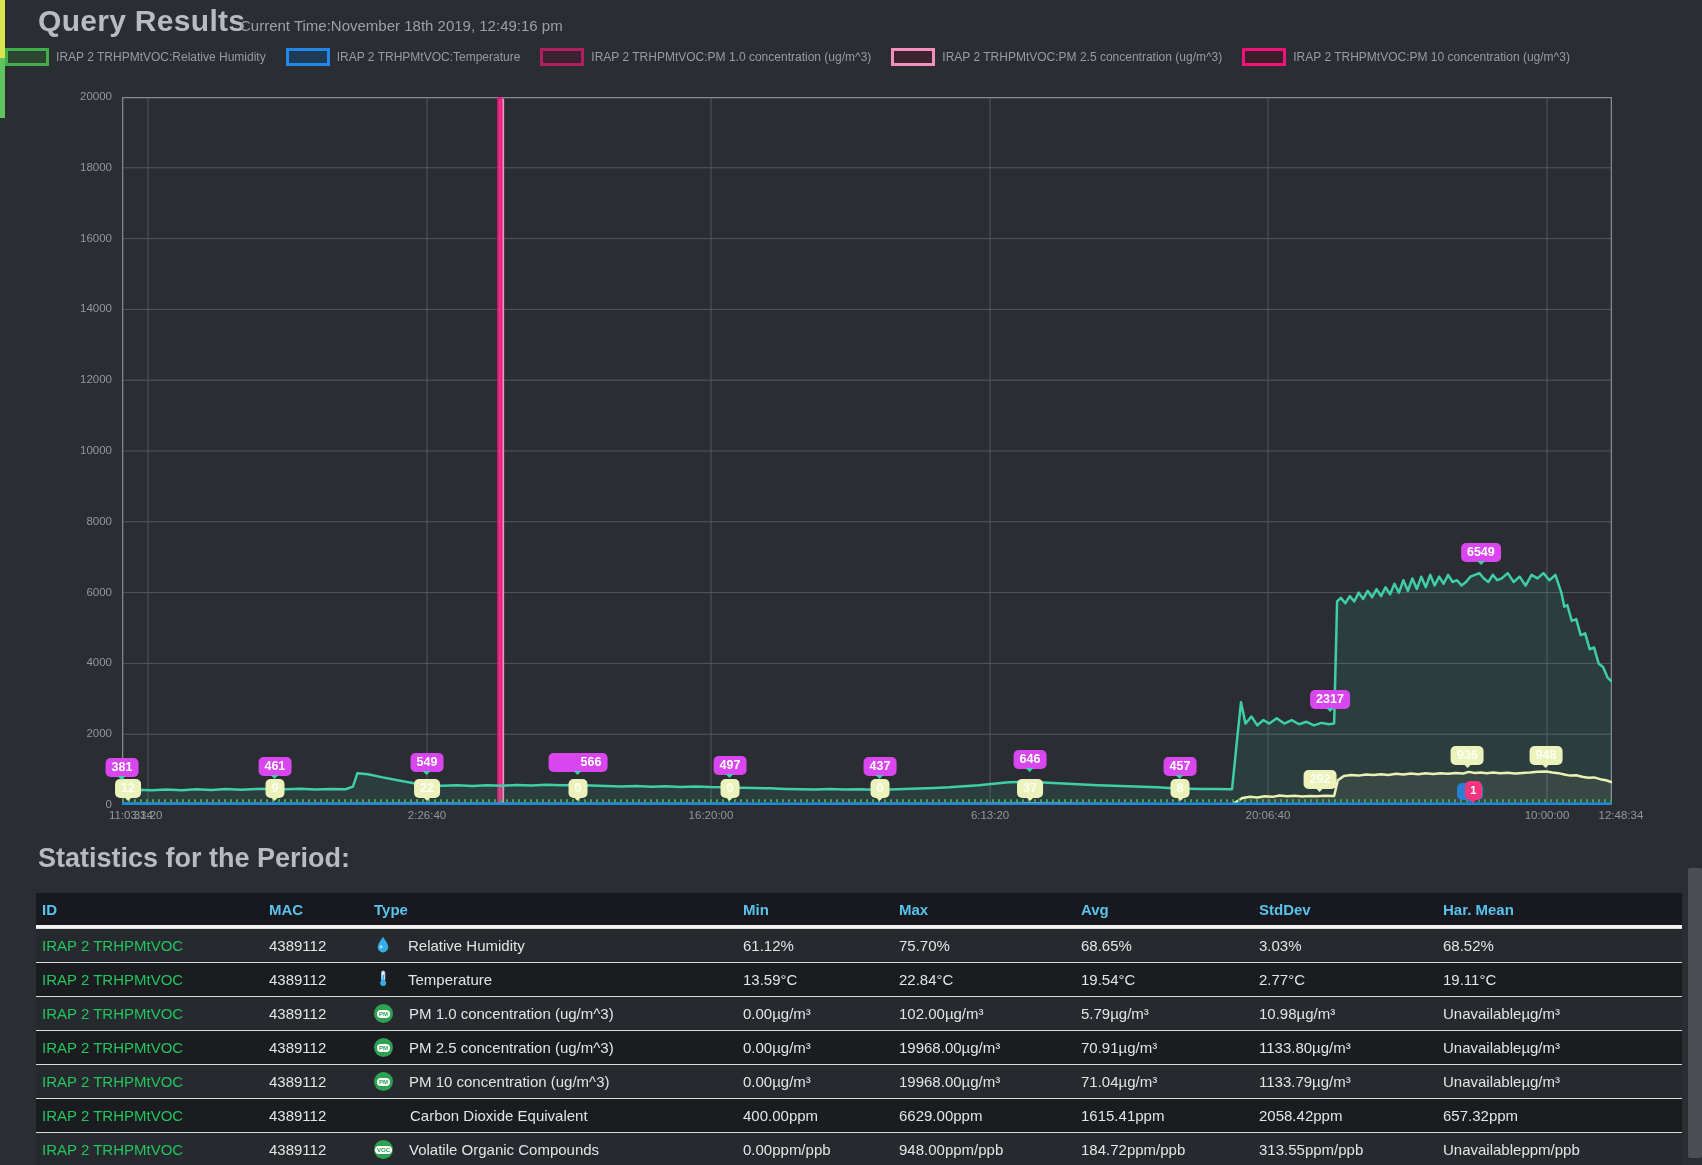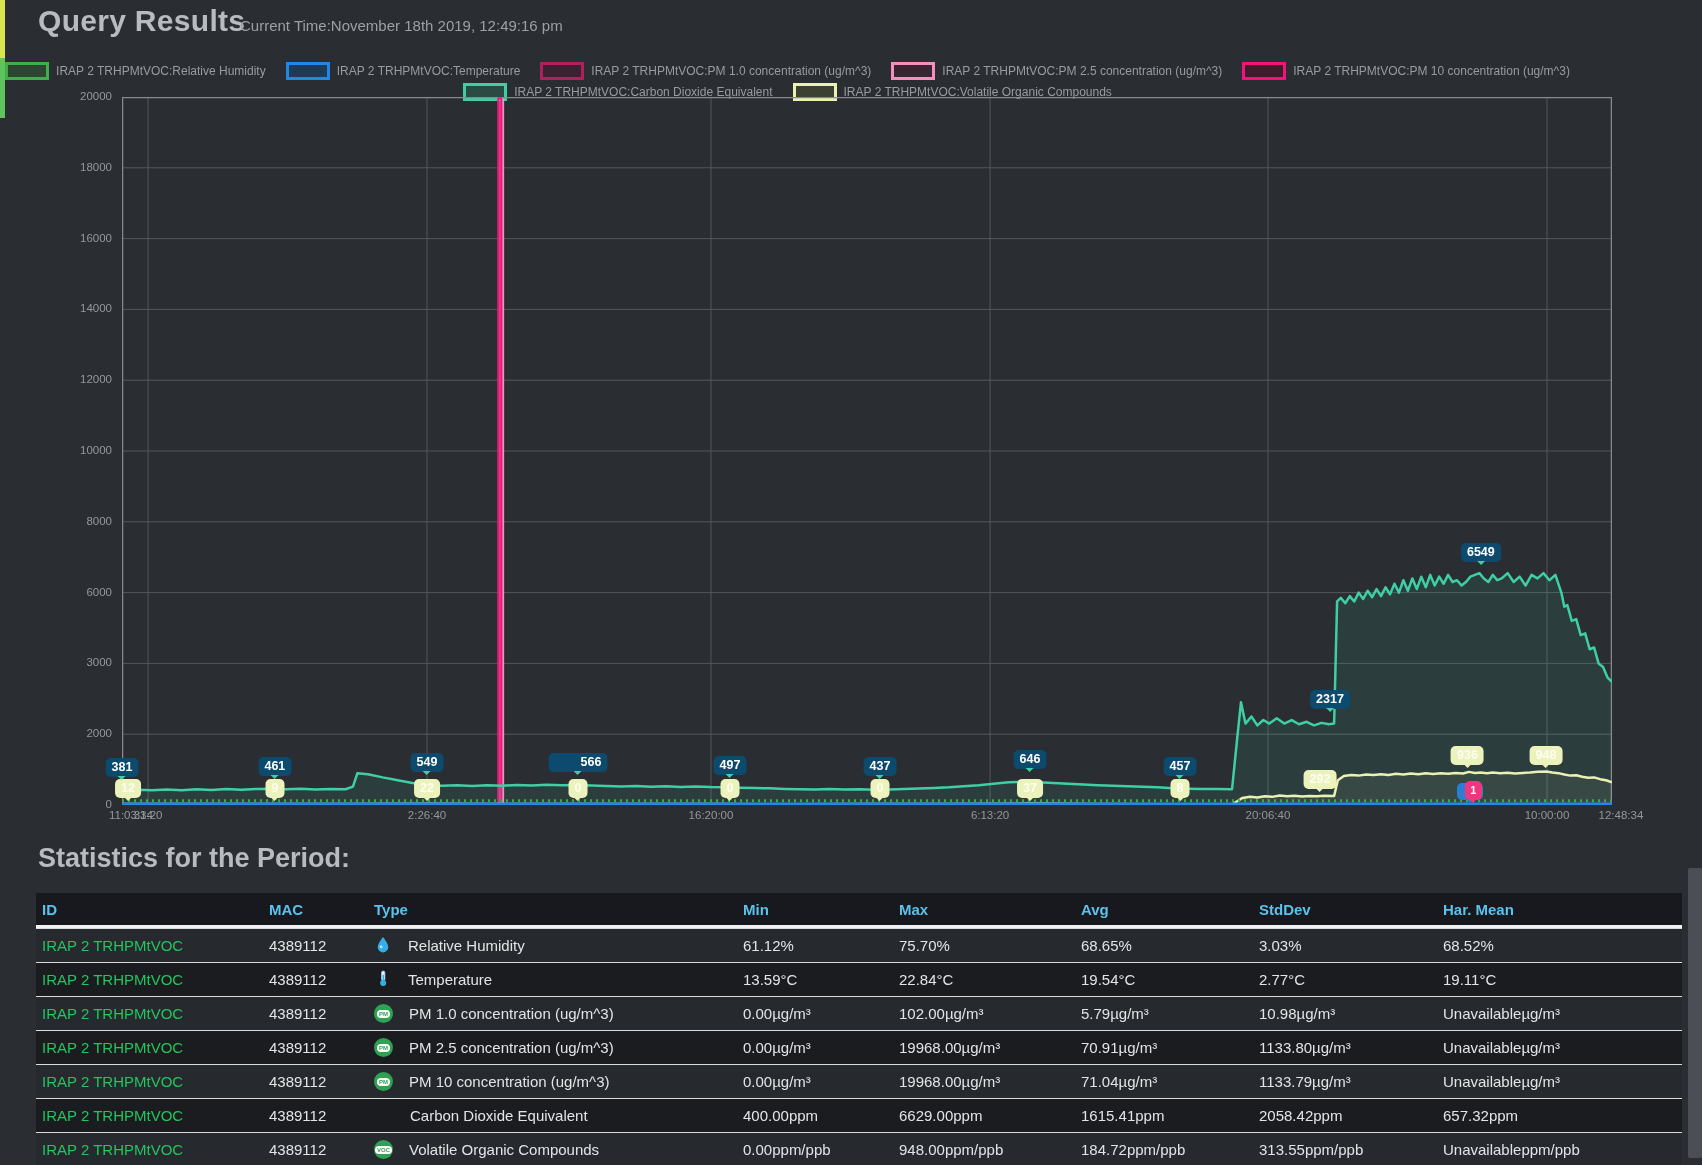--- a/index.html
+++ b/index.html
@@ -8,31 +8,31 @@
   .accent{position:absolute;left:0;width:5px;}
   .accent.top{top:0;height:58px;background:#d9e44f;}
   .accent.bottom{top:58px;height:60px;background:#5fc35e;}
   
   .page-title{position:absolute;left:38px;top:4px;margin:0;font-size:30px;font-weight:600;color:#b8bbc0;letter-spacing:.3px;}
   .current-time{position:absolute;left:240px;top:17px;font-size:15px;color:#9ca0a5;}
   
   .legend-row{position:absolute;left:0;width:1575px;display:flex;justify-content:center;gap:20px;}
   .legend-row.r1{top:48px;}
   .legend-row.r2{top:69px;}
-  .legend-item{display:flex;align-items:center;gap:7px;cursor:pointer;margin-top:14px;}
+  .legend-item{display:flex;align-items:center;gap:7px;cursor:pointer;}
   .legend-swatch{width:38px;height:12px;border-style:solid;border-width:3px;box-sizing:content-box;}
   .legend-label{font-size:12px;color:#989ba0;white-space:nowrap;}
   
   #chart{position:absolute;left:0;top:0;width:1702px;height:840px;}
   #plot-svg{position:absolute;left:122px;top:97px;}
   .ylab{position:absolute;left:0;width:112px;text-align:right;font-size:11.5px;color:#94979b;}
   .xlab{position:absolute;transform:translateX(-50%);font-size:11.5px;color:#94979b;top:809px;white-space:nowrap;}
   .badge{position:absolute;transform:translateX(-50%);border-radius:5px;padding:2px 6px;font-size:12.5px;font-weight:bold;line-height:15px;white-space:nowrap;}
   .badge::after{content:"";position:absolute;left:50%;bottom:-7px;transform:translateX(-50%);border:4px solid transparent;}
-  .badge.co2{background:#0c4a6e;color:#fff;z-index:5;}
+  .badge.co2{background:#d946ef;color:#fff;z-index:5;}
   .badge.co2::after{border-top-color:#3fcfa6;}
   .badge.voc{background:#ecf2bb;color:#fdfef2;z-index:4;}
   .badge.voc::after{border-top-color:#ecf2bb;}
   .badge.pm10{background:#f3347f;color:#fff;z-index:7;font-size:11px;padding:2px 5px;}
   .badge.pm10::after{border-top-color:#f3347f;}
   .badge.temp{background:#2a7fd4;color:#fff;z-index:6;min-width:14px;min-height:13px;}
   .badge.temp::after{border-top-color:#2a7fd4;}
   
   .stats-heading{position:absolute;left:38px;top:843px;margin:0;font-size:27px;font-weight:600;color:#b8bbc0;}
   #stats-table{position:absolute;left:36px;top:893px;width:1646px;}
@@ -75,30 +75,20 @@
         <span class="legend-swatch" style="border-color: rgb(176, 32, 95); background: rgb(60, 33, 51);"></span>
         <span class="legend-label">IRAP 2 TRHPMtVOC:PM 1.0 concentration (ug/m^3)</span>
       </div>
       <div class="legend-item">
         <span class="legend-swatch" style="border-color: rgb(245, 144, 190); background: rgb(58, 36, 48);"></span>
         <span class="legend-label">IRAP 2 TRHPMtVOC:PM 2.5 concentration (ug/m^3)</span>
       </div>
       <div class="legend-item">
         <span class="legend-swatch" style="border-color: rgb(243, 19, 123); background: rgb(58, 31, 43);"></span>
         <span class="legend-label">IRAP 2 TRHPMtVOC:PM 10 concentration (ug/m^3)</span>
-      </div>
-    </div>
-  <div class="legend-row r2" id="legend-row2">
-      <div class="legend-item">
-        <span class="legend-swatch" style="border-color: rgb(63, 207, 166); background: rgb(43, 74, 67);"></span>
-        <span class="legend-label">IRAP 2 TRHPMtVOC:Carbon Dioxide Equivalent</span>
-      </div>
-      <div class="legend-item">
-        <span class="legend-swatch" style="border-color: rgb(234, 241, 180); background: rgb(60, 64, 48);"></span>
-        <span class="legend-label">IRAP 2 TRHPMtVOC:Volatile Organic Compounds</span>
       </div>
     </div>
 
   <div id="chart">
       <svg width="1490" height="708" id="plot-svg">
         <line x1="0" y1="708" x2="1490" y2="708" stroke="#54575c" stroke-width="1"></line>
         <line x1="0" y1="637.2" x2="1490" y2="637.2" stroke="#54575c" stroke-width="1"></line>
         <line x1="0" y1="566.4" x2="1490" y2="566.4" stroke="#54575c" stroke-width="1"></line>
         <line x1="0" y1="495.6" x2="1490" y2="495.6" stroke="#54575c" stroke-width="1"></line>
         <line x1="0" y1="424.8" x2="1490" y2="424.8" stroke="#54575c" stroke-width="1"></line>
@@ -137,21 +127,21 @@
         <line x1="-6" y1="0" x2="0" y2="0" stroke="#87898d" stroke-width="1.5"></line>
         <line x1="26.075000000000003" y1="708" x2="26.075000000000003" y2="713" stroke="#87898d" stroke-width="1.5"></line>
         <line x1="305.003" y1="708" x2="305.003" y2="713" stroke="#87898d" stroke-width="1.5"></line>
         <line x1="588.997" y1="708" x2="588.997" y2="713" stroke="#87898d" stroke-width="1.5"></line>
         <line x1="868.074" y1="708" x2="868.074" y2="713" stroke="#87898d" stroke-width="1.5"></line>
         <line x1="1145.959" y1="708" x2="1145.959" y2="713" stroke="#87898d" stroke-width="1.5"></line>
         <line x1="1425.036" y1="708" x2="1425.036" y2="713" stroke="#87898d" stroke-width="1.5"></line>
       </svg>
       <div class="ylab" style="top: 798px;">0</div>
       <div class="ylab" style="top: 727.2px;">2000</div>
-      <div class="ylab" style="top: 656.4px;">3000</div>
+      <div class="ylab" style="top: 656.4px;">4000</div>
       <div class="ylab" style="top: 585.6px;">6000</div>
       <div class="ylab" style="top: 514.8px;">8000</div>
       <div class="ylab" style="top: 444px;">10000</div>
       <div class="ylab" style="top: 373.2px;">12000</div>
       <div class="ylab" style="top: 302.4px;">14000</div>
       <div class="ylab" style="top: 231.6px;">16000</div>
       <div class="ylab" style="top: 160.8px;">18000</div>
       <div class="ylab" style="top: 90px;">20000</div>
       <div class="xlab" style="left: 130.94px;">11:03:14</div>
       <div class="xlab" style="left: 148.075px;">33:20</div>

